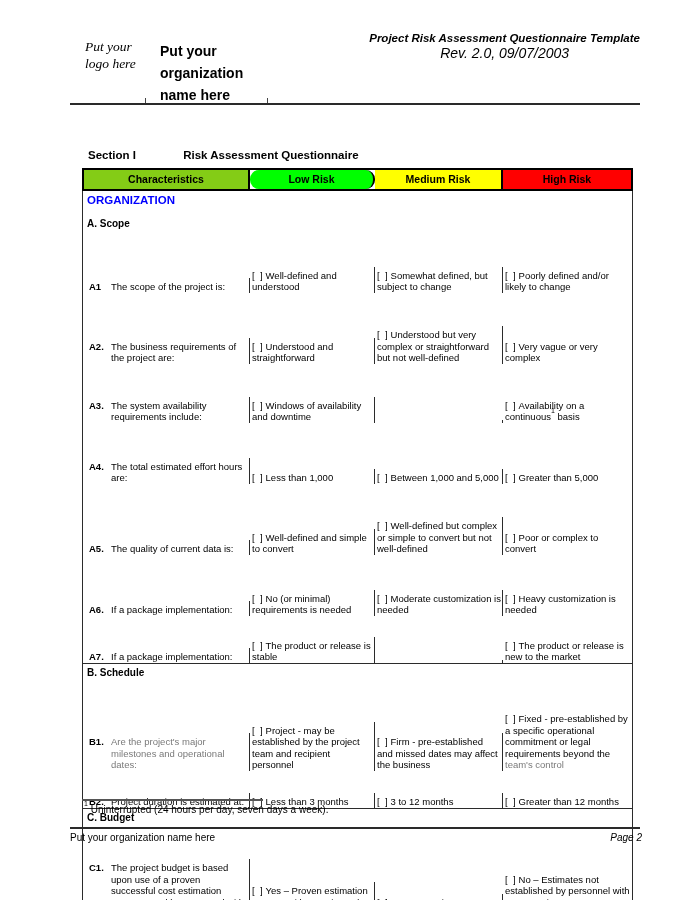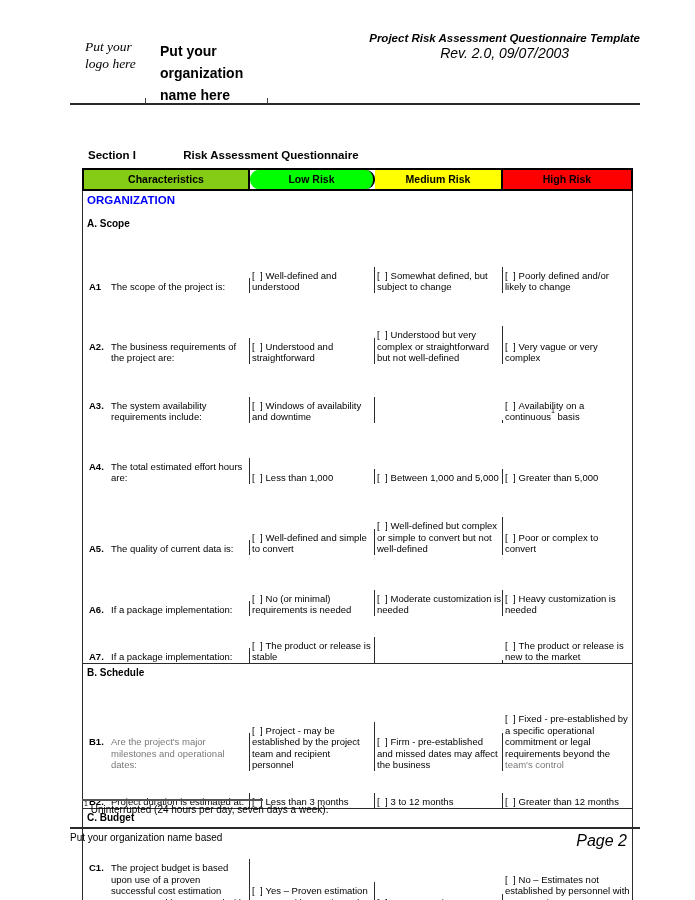--- a/index.html
+++ b/index.html
@@ -50,21 +50,21 @@
   .row-3{min-height:43px;}  .row-4{min-height:45px;} .row-5{min-height:55px;}
   .row-6{min-height:45px;}  .row-7{min-height:31px;} .row-8{min-height:17px;}
   .row-9{min-height:75px;}  .row-10{min-height:21px;}.row-11{min-height:18px;}
   .row-12{min-height:78px;}
 
   
   .footnote-rule{position:absolute;left:82px;top:799px;width:181px;height:2px;background:#555;}
   .footnote{position:absolute;left:84px;top:804px;font-size:10px;}
   .footer-rule{position:absolute;left:70px;top:827px;width:570px;height:2px;background:#2a2a2a;}
   .footer-left{position:absolute;left:70px;top:832px;font-size:10px;}
-  .footer-right{position:absolute;right:68px;top:832px;font-size:16px;font-style:italic;}
+  .footer-right{position:absolute;right:53px;top:832px;font-size:10px;font-style:italic;}
 </style>
 </head>
 <body>
 
 <div class="page">
 
   <div class="logo-ph">
     <div>Put your</div>
     <div>logo here</div>
   </div>
@@ -190,16 +190,16 @@
             <div class="cell c4"><span class="checkbox">[&nbsp;&nbsp;]</span><span>No – Estimates not established by personnel with any experience nor any proven process</span></div>
           </div>
         </div>
     </div>
   </div>
 
   <div class="footnote-rule"></div>
   <div class="footnote"><sup class="fn">1</sup><span> Uninterrupted (24 hours per day, seven days a week).</span></div>
 
   <div class="footer-rule"></div>
-  <div class="footer-left">Put your organization name based</div>
+  <div class="footer-left">Put your organization name here</div>
   <div class="footer-right">Page 2</div>
 
 </div>
 
 </body></html>

